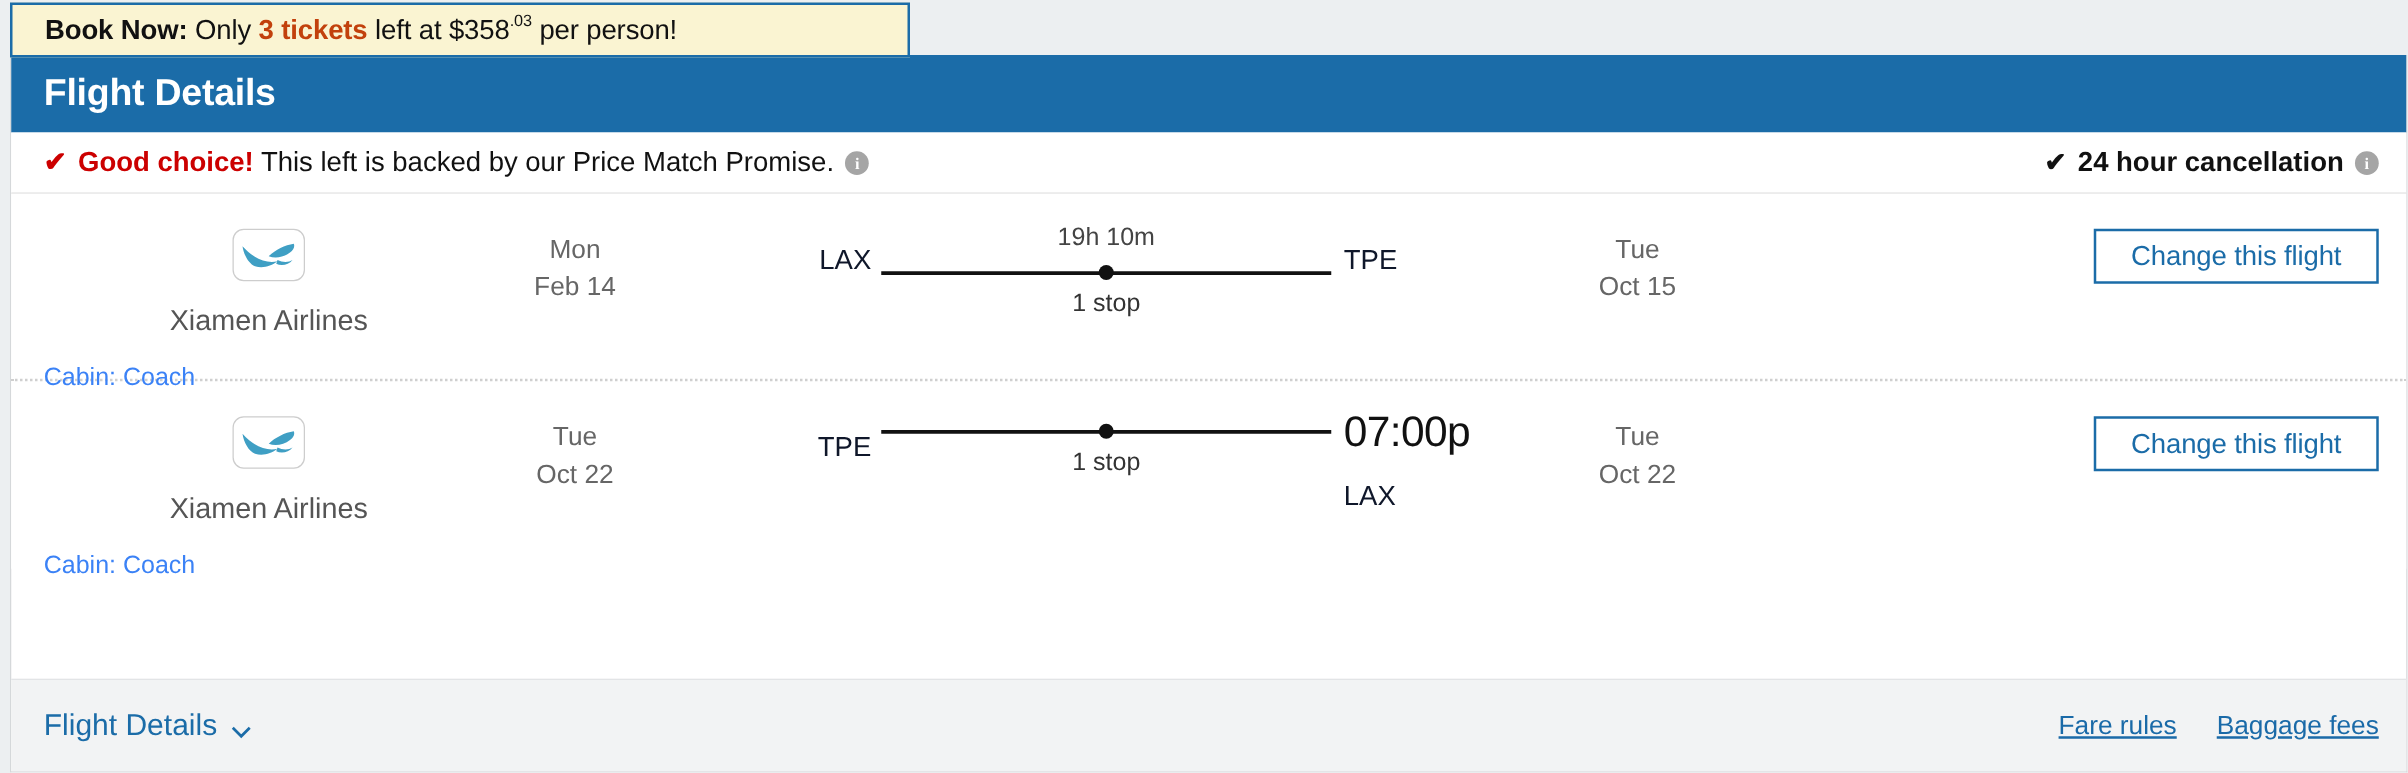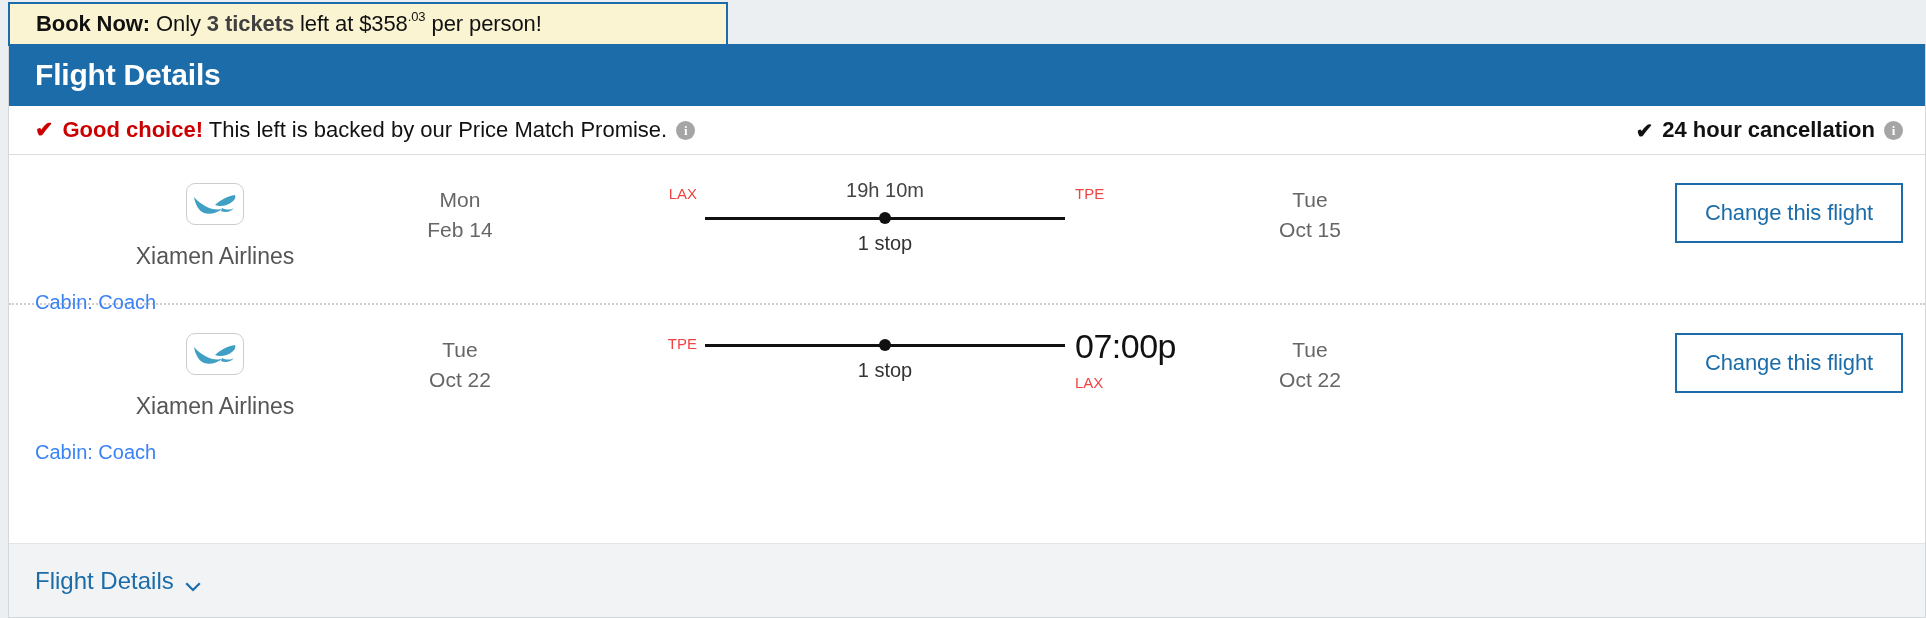--- a/index.html
+++ b/index.html
@@ -31,21 +31,21 @@
     padding-left: 26px;
     z-index: 5;
   }
   .ribbon-text {
     font-size: 22px;
     color: #111;
     white-space: nowrap;
     letter-spacing: -0.1px;
   }
   .ribbon-text b { font-weight: bold; }
-  .ribbon-red { color: #404040; font-weight: bold; }
+  .ribbon-red { color: #c2410c; font-weight: bold; }
   .cents {
     font-size: 13px;
     vertical-align: super;
     position: relative;
     top: -2px;
   }
 
   
   .card {
     position: absolute;
@@ -183,23 +183,23 @@
   .plus-one {
     color: #cc0000;
     font-size: 17px;
     font-weight: bold;
     vertical-align: super;
     position: relative;
     top: -3px;
     left: 1px;
   }
   .airport {
-    font-size: 15px;
-    color: #ef4444;
-    margin-top: 8px;
+    font-size: 22px;
+    color: #0f172a;
+    margin-top: 18px;
   }
 
   .route-block {
     width: 360px;
     padding-top: 24px;
     flex: none;
     text-align: center;
   }
   .duration { font-size: 20px; color: #444; }
   .line-wrap {
@@ -224,21 +224,21 @@
     border-radius: 50%;
     background: #111;
   }
   .stops { font-size: 20px; color: #333; }
 
   .spacer { flex: 1 1 auto; }
 
   .change-btn-wrap { padding-top: 28px; flex: none; }
   .change-btn {
     width: 228px;
-    height: 60px;
+    height: 44px;
     border: 2px solid #1b6ca8;
     background: #ffffff;
     color: #1b6ca8;
     font-size: 22px;
     font-family: "Liberation Sans", sans-serif;
     cursor: pointer;
     display: flex;
     align-items: center;
     justify-content: center;
     letter-spacing: -0.1px;
@@ -422,16 +422,20 @@
 
     <div class="footer">
       <div class="details-toggle">
         <span>Flight Details</span>
         <span class="chevron">
           <svg width="16" height="16" viewBox="0 0 16 16" aria-hidden="true">
             <path d="M2 5 L8 11 L14 5" stroke="#1b6ca8" stroke-width="2.2" fill="none" stroke-linecap="square"></path>
           </svg>
         </span>
       </div>
+      <div class="footer-links">
+        <a class="footer-link">Fare rules</a>
+        <a class="footer-link">Baggage fees</a>
+      </div>
     </div>
 
   </div>
 </div>
 
 </body></html>

